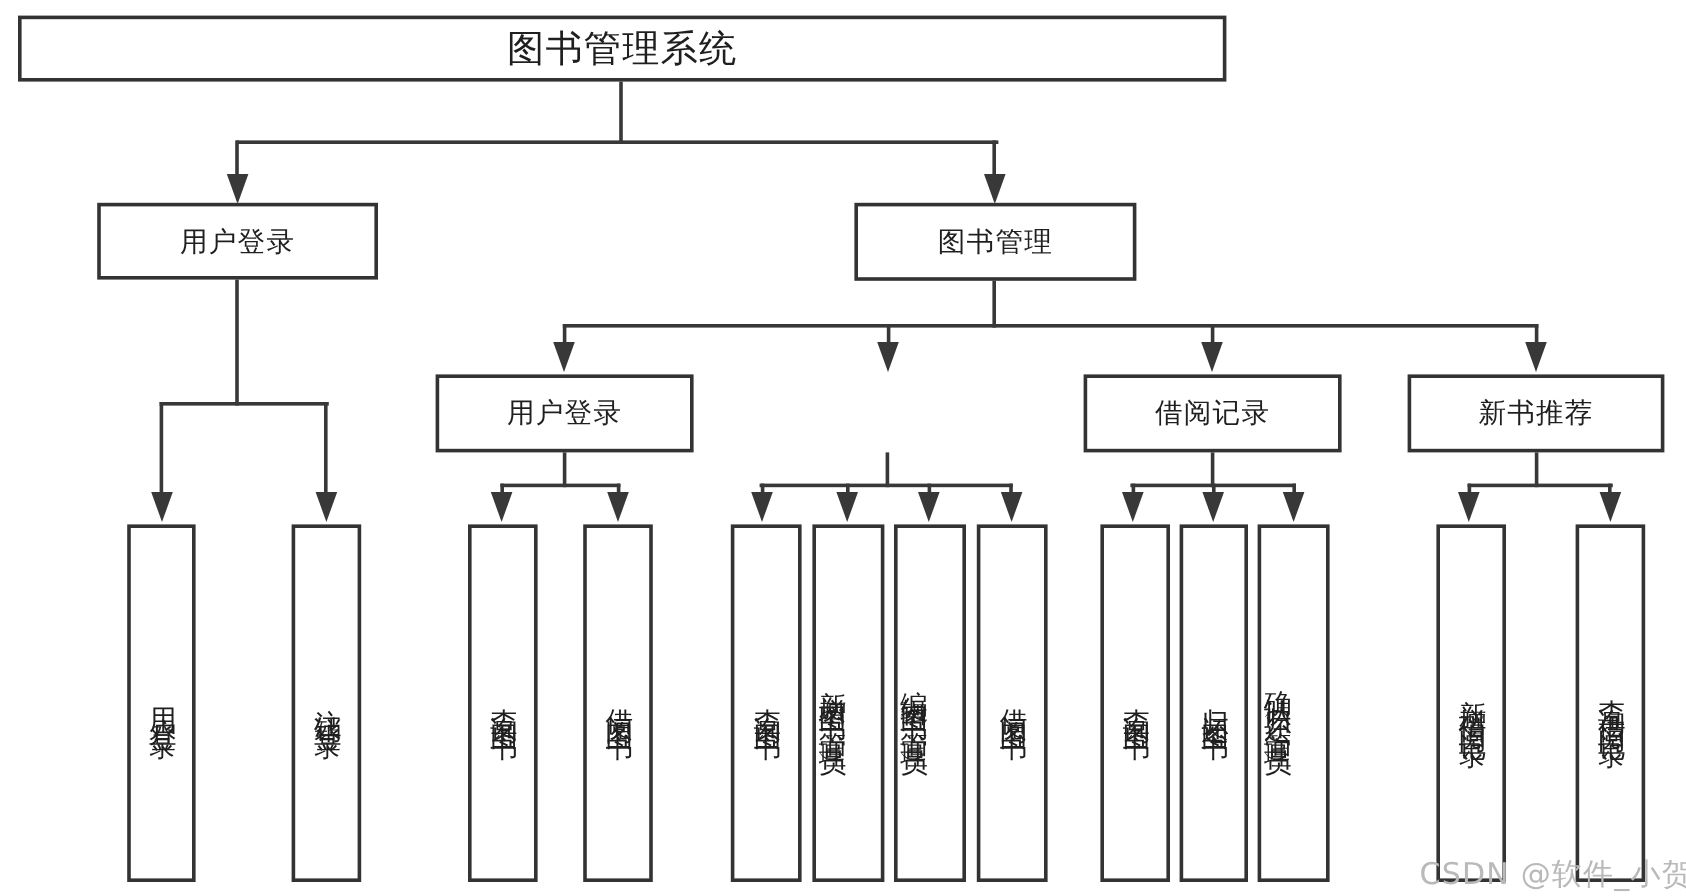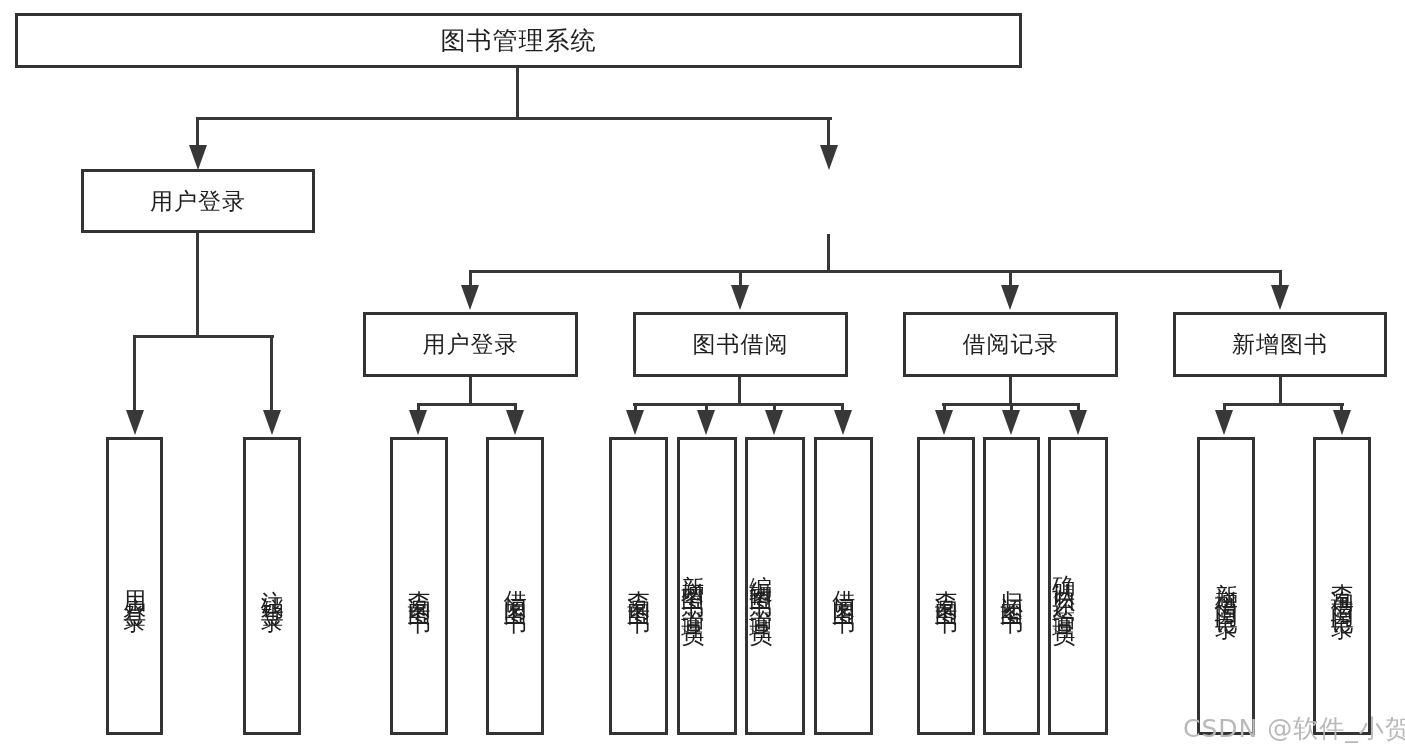--- a/index.html
+++ b/index.html
@@ -20,21 +20,21 @@
     display: flex;
     align-items: center;
     justify-content: center;
   }
   .hlabel {
     font-size: 23px;
     color: #1f1f1f;
     letter-spacing: 1px;
     white-space: nowrap;
   }
-  .root-label { font-size: 25px; }
+  .root-label { font-size: 31px; }
   .vtext {
     writing-mode: vertical-rl;
     text-orientation: mixed;
     font-size: 23px;
     color: #1f1f1f;
     letter-spacing: 7px;
     line-height: 1.1;
     white-space: nowrap;
   }
   .vtop { justify-content: flex-start; padding-top: 5px; }
@@ -71,20 +71,23 @@
   <div class="ln" style="left:516px; top:68px; width:3px; height:52px;"></div>
   <div class="ln" style="left:197px; top:117px; width:635px; height:3px;"></div>
   <div class="ln" style="left:196px; top:117px; width:3px; height:33px;"></div>
   <div class="ar" style="left:189px; top:145px;"></div>
   <div class="ln" style="left:827px; top:117px; width:3px; height:33px;"></div>
   <div class="ar" style="left:820px; top:145px;"></div>
 
   <div class="box" style="left:81px; top:169px; width:234px; height:64px;">
     <span class="hlabel">用户登录</span>
   </div>
+  <div class="box" style="left:712px; top:169px; width:235px; height:65px;">
+    <span class="hlabel">图书管理</span>
+  </div>
 
   <div class="ln" style="left:196px; top:233px; width:3px; height:105px;"></div>
   <div class="ln" style="left:133px; top:335px; width:141px; height:3px;"></div>
   <div class="ln" style="left:133px; top:335px; width:3px; height:77px;"></div>
   <div class="ar" style="left:126px; top:410px;"></div>
   <div class="ln" style="left:270px; top:335px; width:3px; height:77px;"></div>
   <div class="ar" style="left:263px; top:410px;"></div>
 
   <div class="ln" style="left:827px; top:234px; width:3px; height:39px;"></div>
   <div class="ln" style="left:469px; top:270px; width:813px; height:3px;"></div>
@@ -93,28 +96,25 @@
   <div class="ln" style="left:739px; top:270px; width:3px; height:16px;"></div>
   <div class="ar" style="left:731px; top:285px;"></div>
   <div class="ln" style="left:1009px; top:270px; width:3px; height:16px;"></div>
   <div class="ar" style="left:1001px; top:285px;"></div>
   <div class="ln" style="left:1279px; top:270px; width:3px; height:16px;"></div>
   <div class="ar" style="left:1271px; top:285px;"></div>
 
   <div class="box" style="left:363px; top:312px; width:215px; height:65px;">
     <span class="hlabel">用户登录</span>
   </div>
-  <div class="box" style="left:633px; top:312px; width:215px; height:65px;">
-    <span class="hlabel">图书借阅</span>
-  </div>
   <div class="box" style="left:903px; top:312px; width:215px; height:65px;">
     <span class="hlabel">借阅记录</span>
   </div>
   <div class="box" style="left:1173px; top:312px; width:214px; height:65px;">
-    <span class="hlabel">新增图书</span>
+    <span class="hlabel">新书推荐</span>
   </div>
 
   <div class="ln" style="left:469px; top:377px; width:3px; height:29px;"></div>
   <div class="ln" style="left:417px; top:403px; width:100px; height:3px;"></div>
   <div class="ln" style="left:417px; top:403px; width:3px; height:10px;"></div>
   <div class="ar" style="left:409px; top:410px;"></div>
   <div class="ln" style="left:514px; top:403px; width:3px; height:10px;"></div>
   <div class="ar" style="left:506px; top:410px;"></div>
 
   <div class="ln" style="left:738px; top:377px; width:3px; height:29px;"></div>

